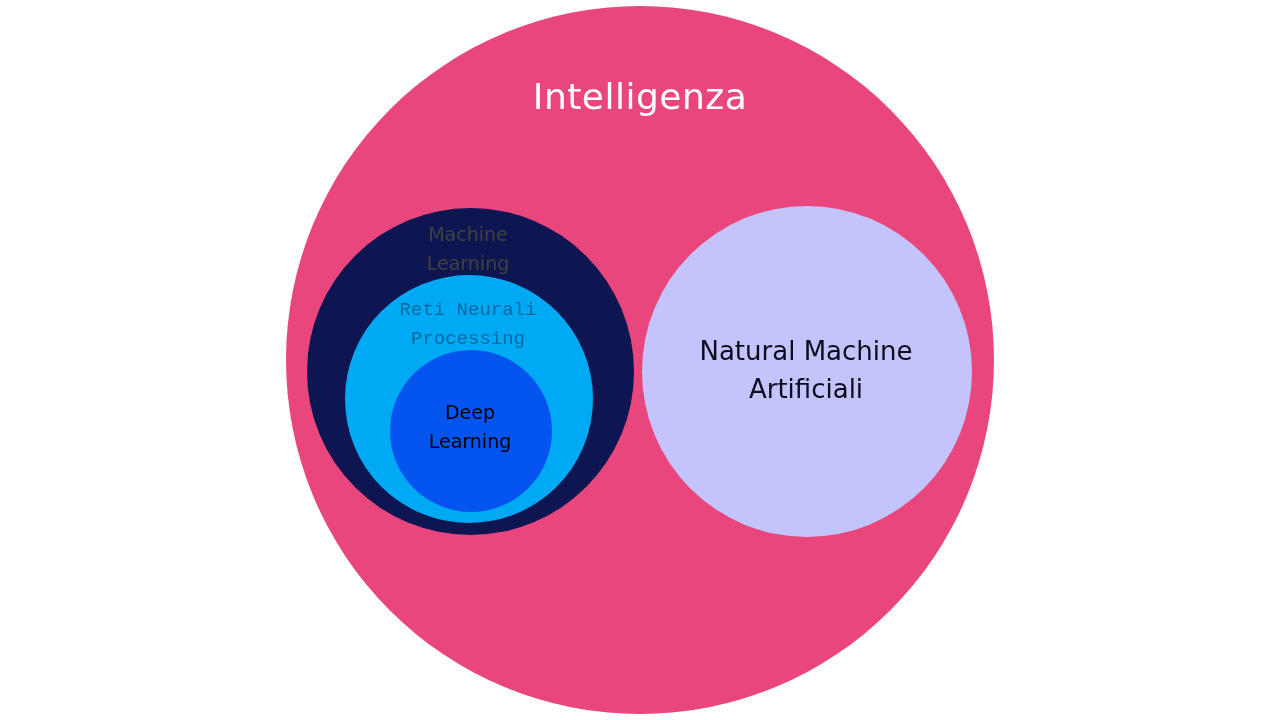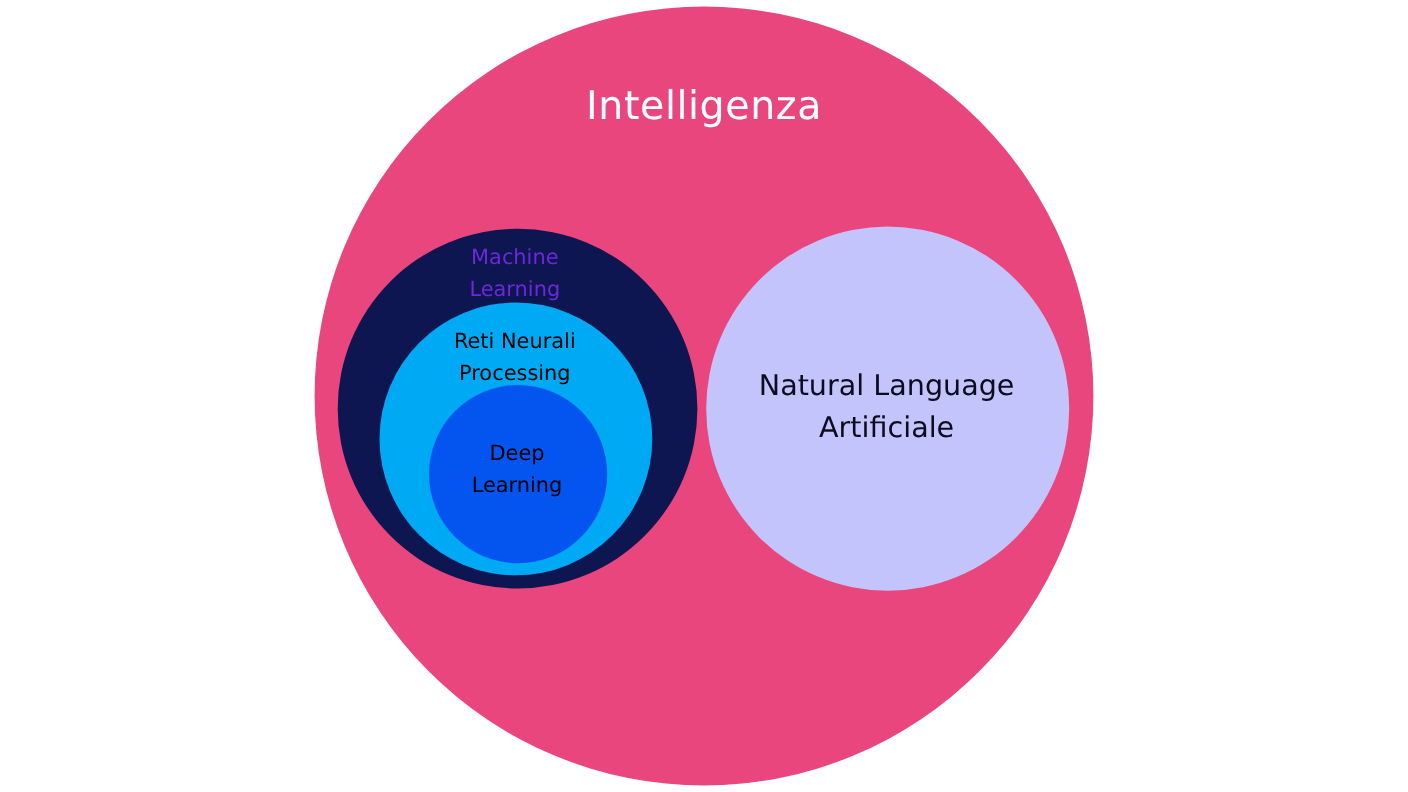--- a/index.html
+++ b/index.html
@@ -49,33 +49,33 @@
   <div id="ai-circle" class="circle" style="background: rgb(232, 70, 124);"></div>
   <div id="ml-circle" class="circle" style="background: rgb(13, 22, 80);"></div>
   <div id="ann-circle" class="circle" style="background: rgb(0, 169, 244);"></div>
   <div id="dl-circle" class="circle" style="background: rgb(4, 85, 240);"></div>
   <div id="nlp-circle" class="circle" style="background: rgb(196, 196, 252);"></div>
 
   <div id="ai-label" class="label" style="color: rgb(255, 255, 255);">
     <span>Intelligenza</span>
   </div>
 
-  <div id="ml-label" class="label" style="color: #6d28d9;">
+  <div id="ml-label" class="label" style="color: #404040;">
     <span>Machine</span>
     <span>Learning</span>
   </div>
 
-  <div id="ann-label" class="label" style="color: #000000;">
+  <div id="ann-label" class="label" style="color: #0369a1; font-family: Liberation Mono, monospace;">
     <span>Reti Neurali</span>
     <span>Processing</span>
   </div>
 
   <div id="dl-label" class="label" style="color: #000000;">
     <span>Deep</span>
     <span>Learning</span>
   </div>
 
   <div id="nlp-label" class="label" style="color: rgb(12, 12, 30);">
-    <span>Natural Language</span>
-    <span>Artificiale</span>
+    <span>Natural Machine</span>
+    <span>Artificiali</span>
   </div>
 
 </div>
 
 </body></html>

